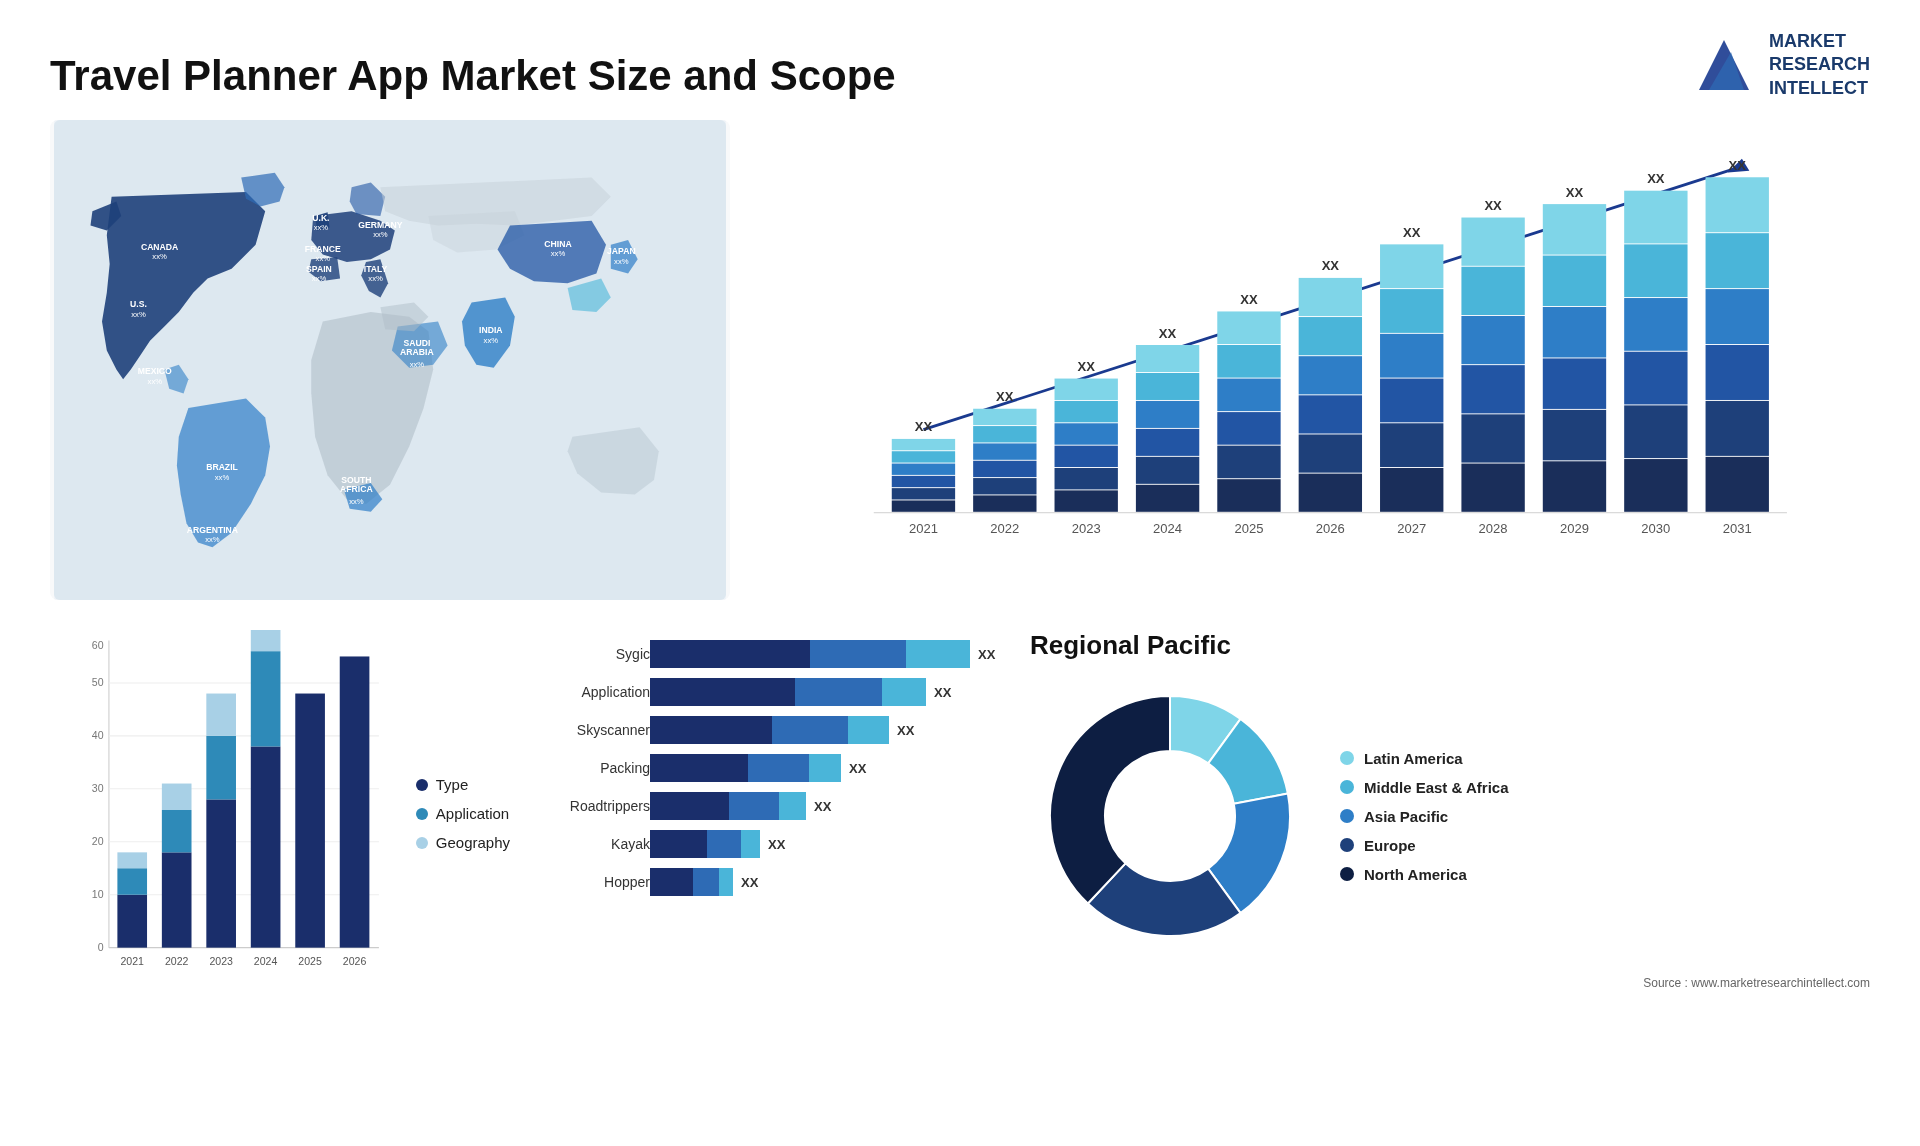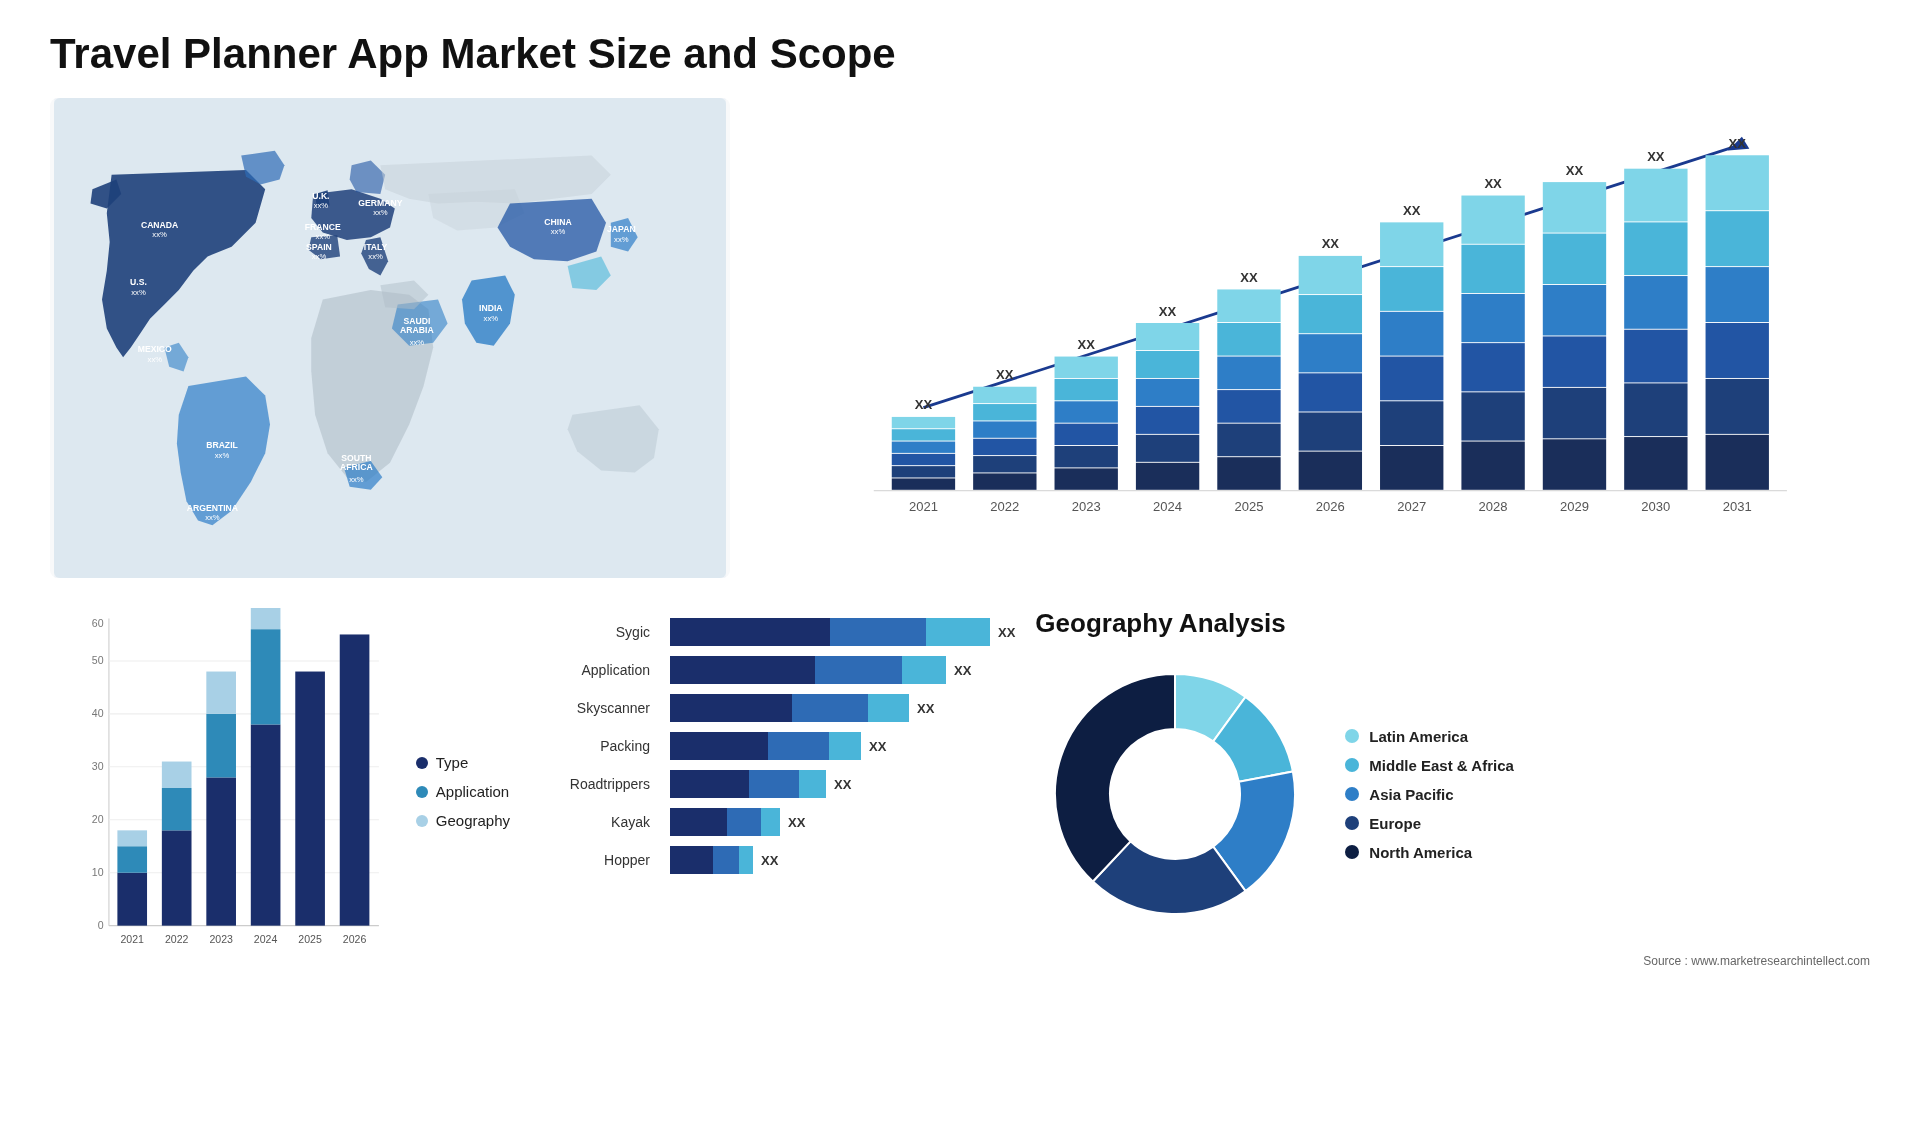--- a/index.html
+++ b/index.html
@@ -121,21 +121,21 @@
     }
     .players-list {
       display: flex;
       flex-direction: column;
       gap: 10px;
       margin-top: 10px;
     }
     .player-row {
       display: flex;
       align-items: center;
-      gap: 20px;
+      gap: 0;
     }
     .player-name {
       width: 120px;
       font-size: 14px;
       text-align: right;
       color: #333;
     }
     .player-bar-container {
       flex: 1;
       height: 28px;
@@ -195,20 +195,29 @@
       color: #666;
       text-align: right;
       margin-top: 20px;
     }
   </style>
 </head>
 <body>
 
 <div class="header">
   <h1 class="page-title">Travel Planner App Market Size and Scope</h1>
+  <div class="logo-box">
+    <svg class="logo-icon" viewBox="0 0 70 70">
+      <polygon points="10,60 35,10 60,60" fill="#1a3a8f" opacity="0.9"></polygon>
+      <polygon points="20,60 42,22 55,60" fill="#2e6bb5" opacity="0.7"></polygon>
+    </svg>
+    <div class="logo-text">
+      MARKET<br>RESEARCH<br>INTELLECT
+    </div>
+  </div>
 </div>
 
 <div class="top-row">
 
   <div class="map-section">
     <svg class="world-map-svg" viewBox="0 0 700 500" xmlns="http://www.w3.org/2000/svg">
 
       <rect width="700" height="500" fill="#f0f4f8"></rect>
 
       <rect width="700" height="500" fill="#dde8f0" rx="6"></rect>
@@ -544,21 +553,21 @@
               <div class="player-bar-seg" style="width: 26px; background-color: rgb(46, 107, 181);"></div>
               <div class="player-bar-seg" style="width: 14px; background-color: rgb(74, 181, 217);"></div>
             </div>
             <span class="player-val">XX</span>
           </div>
         </div>
       </div>
   </div>
 
   <div class="regional-section">
-    <h2 class="section-title">Geography Analysis</h2>
+    <h2 class="section-title">Regional Pacific</h2>
     <div class="regional-content">
       <div class="donut-container">
         <svg width="280" height="280" viewBox="0 0 280 280" xmlns="http://www.w3.org/2000/svg" id="donut-svg">
         <path d="M 140 20 A 120 120 0 0 1 210.53423027509677 42.9179606750063 L 178.20604139901076 87.4138953656284 A 65 65 0 0 0 140 75 Z" fill="#7fd5e8" stroke="white" stroke-width="2"></path>
             <path d="M 210.53423027509677 42.9179606750063 A 120 120 0 0 1 257.87447008744266 117.51424224971305 L 203.84867129736477 127.8202145519279 A 65 65 0 0 0 178.20604139901076 87.4138953656284 Z" fill="#4ab5d9" stroke="white" stroke-width="2"></path>
             <path d="M 257.87447008744266 117.51424224971305 A 120 120 0 0 1 210.53423027509677 237.0820393249937 L 178.20604139901076 192.5861046343716 A 65 65 0 0 0 203.84867129736477 127.8202145519279 Z" fill="#2e7ec7" stroke="white" stroke-width="2"></path>
             <path d="M 210.53423027509677 237.0820393249937 A 120 120 0 0 1 57.85434728855735 227.47623529056938 L 95.50443811463524 187.38296078239173 A 65 65 0 0 0 178.20604139901076 192.5861046343716 Z" fill="#1e407a" stroke="white" stroke-width="2"></path>
             <path d="M 57.85434728855735 227.47623529056938 A 120 120 0 0 1 139.99999999999997 20 L 140 75 A 65 65 0 0 0 95.50443811463524 187.38296078239173 Z" fill="#0d1e42" stroke="white" stroke-width="2"></path>
           </svg>
       </div>

